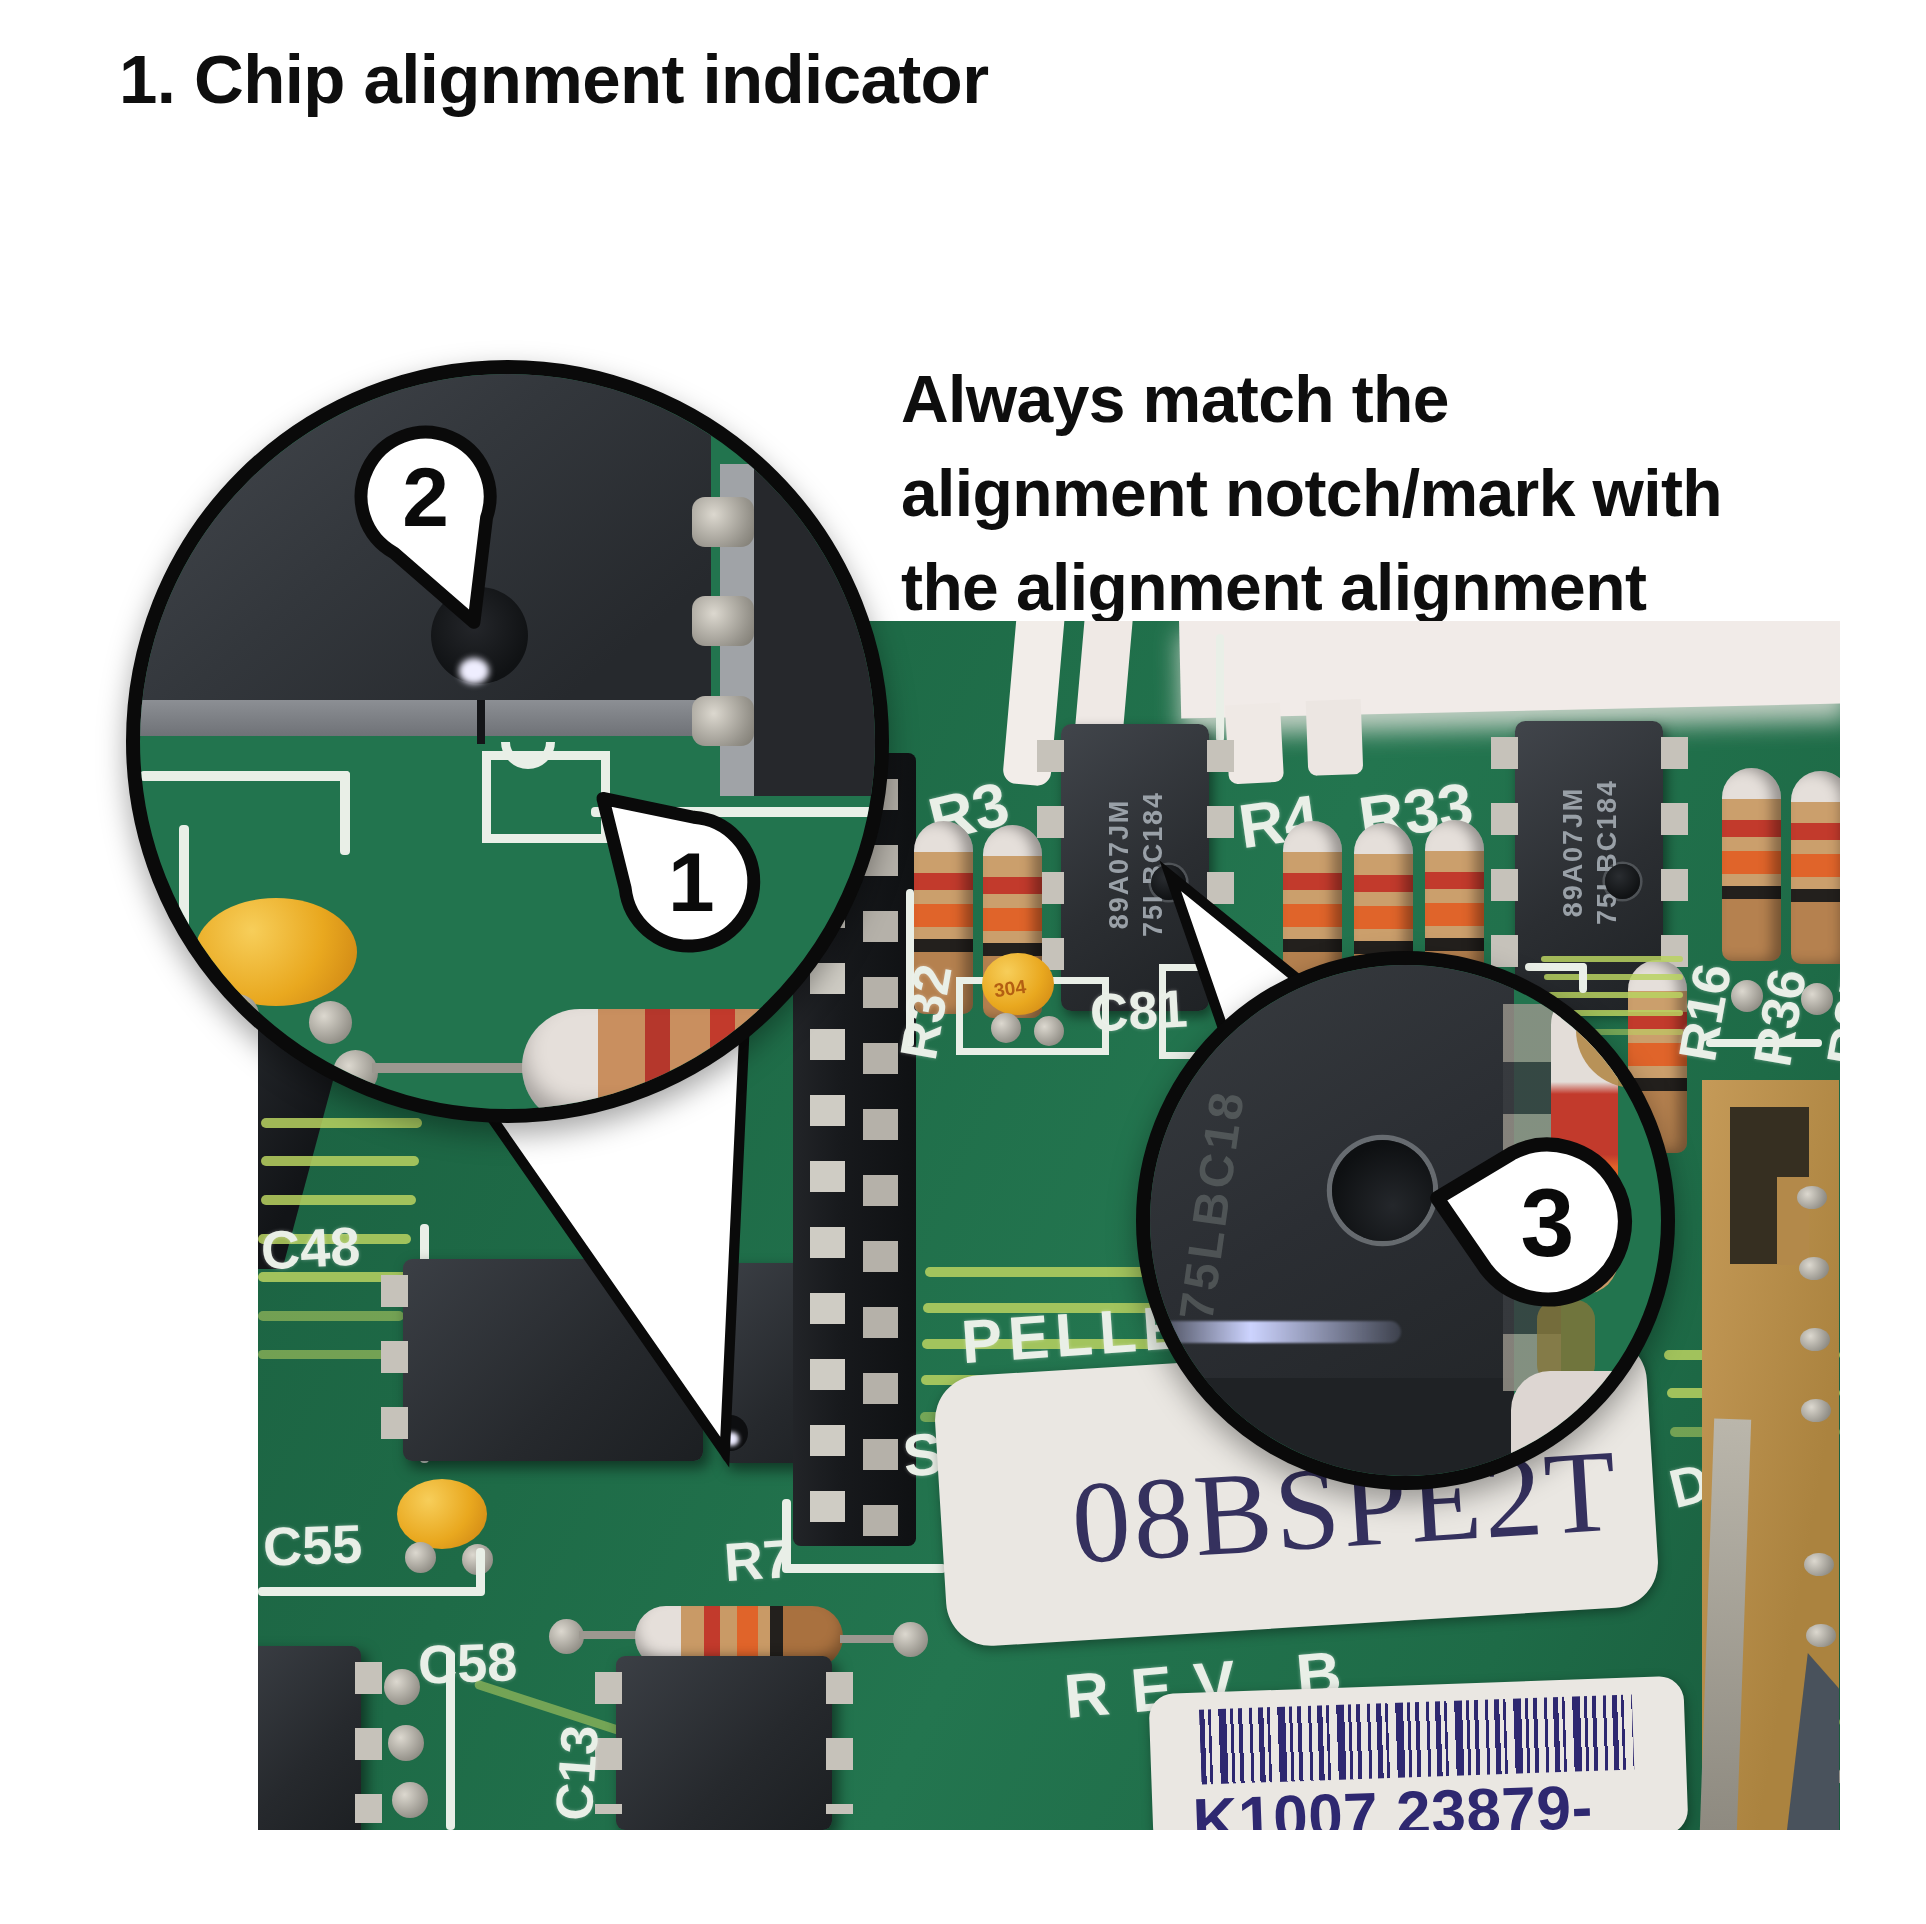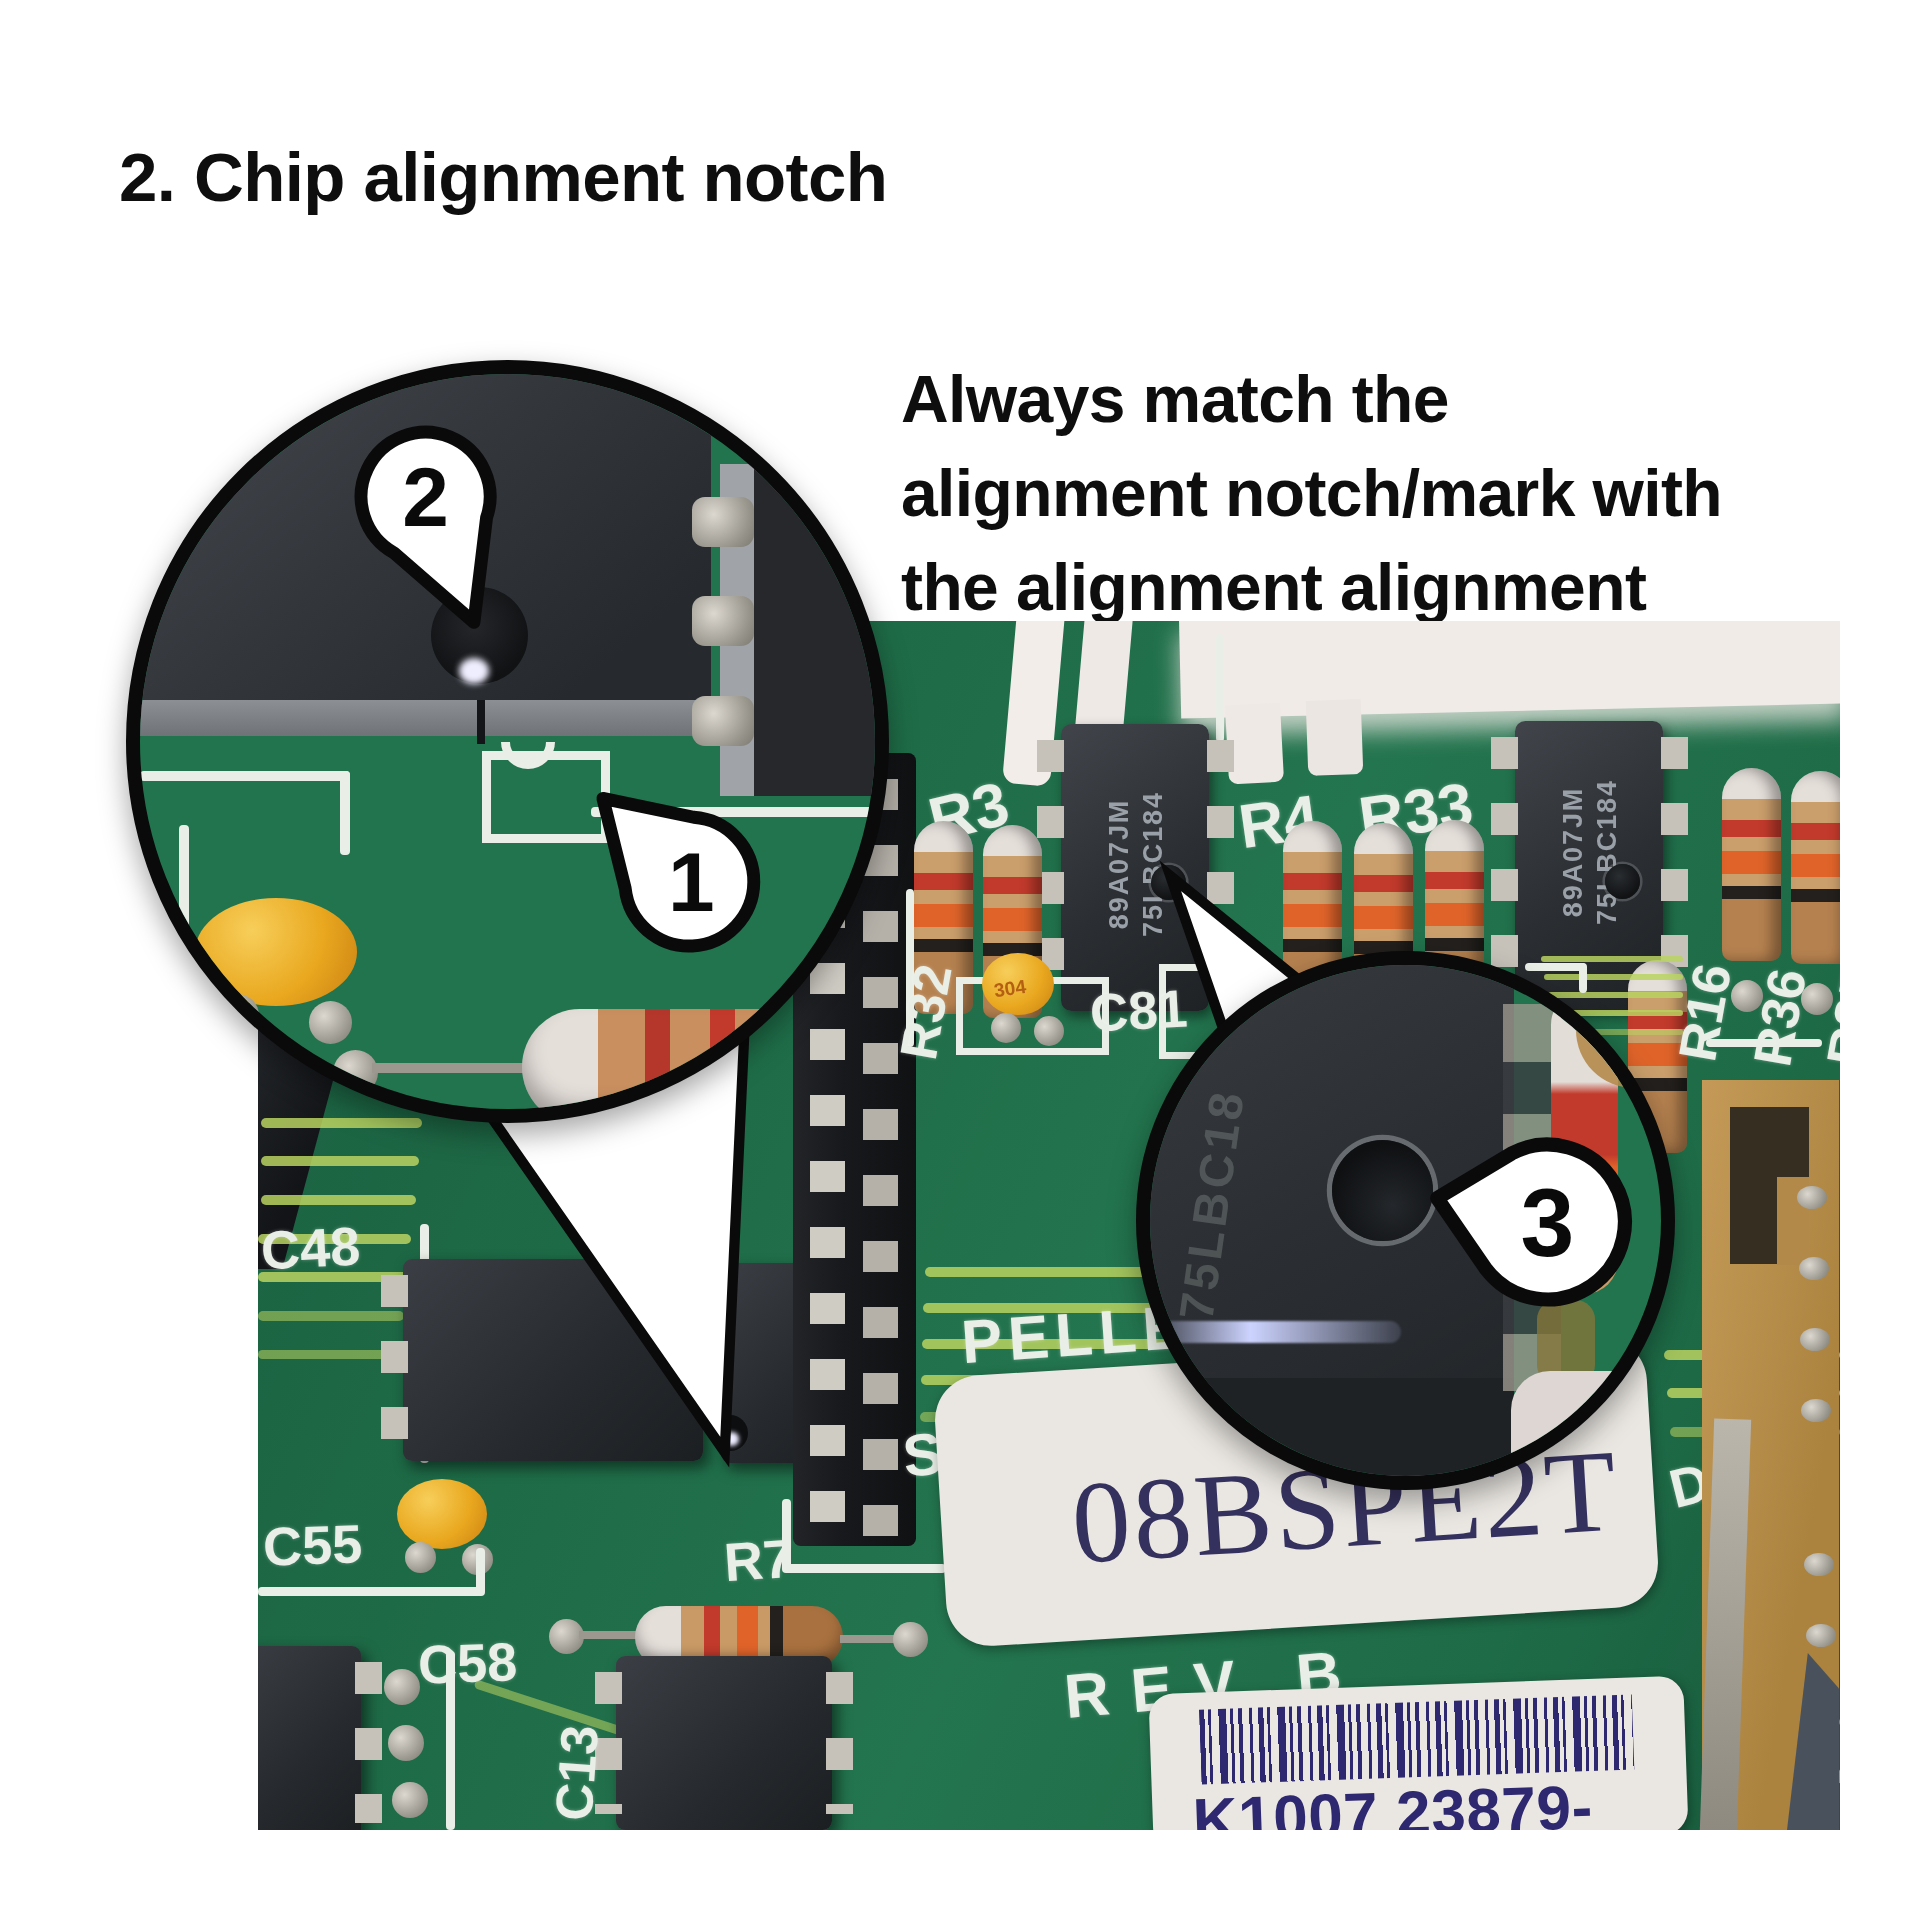--- a/index.html
+++ b/index.html
@@ -43,21 +43,21 @@
   .maglens{position:absolute;border:14px solid #0a0a0a;border-radius:50%;overflow:hidden;
            background:#22744e;box-shadow:0 11.6px 29px rgba(0,0,0,.35);}
   .svgover{position:absolute;left:0;top:0;pointer-events:none;}
   .wlabel{position:absolute;background:#eae7e2;box-shadow:1.3px 3.9px 11.6px rgba(0,0,0,.35);}
 </style>
 </head>
 <body>
 
 <div class="canvas">
 
-  <div class="list-line" style="top:138px;">2. Chip alignment notch</div>
+  <div class="list-line" style="top:40px;">1. Chip alignment indicator</div>
 
   <div class="note-line" style="top:455px;">alignment notch/mark with</div>
   <div class="note-line" style="top:361px;">Always match the</div>
   <div class="note-line" style="top:549px;">the alignment alignment</div>
 
   <div class="photo">
 
     <div class="abs" style="left:0;top:400px;width:87px;height:248px;background:linear-gradient(120deg,#23262a,#121417 60%);
                 clip-path:polygon(0 0,100% 6%,28% 100%,0 100%);"></div>
 

